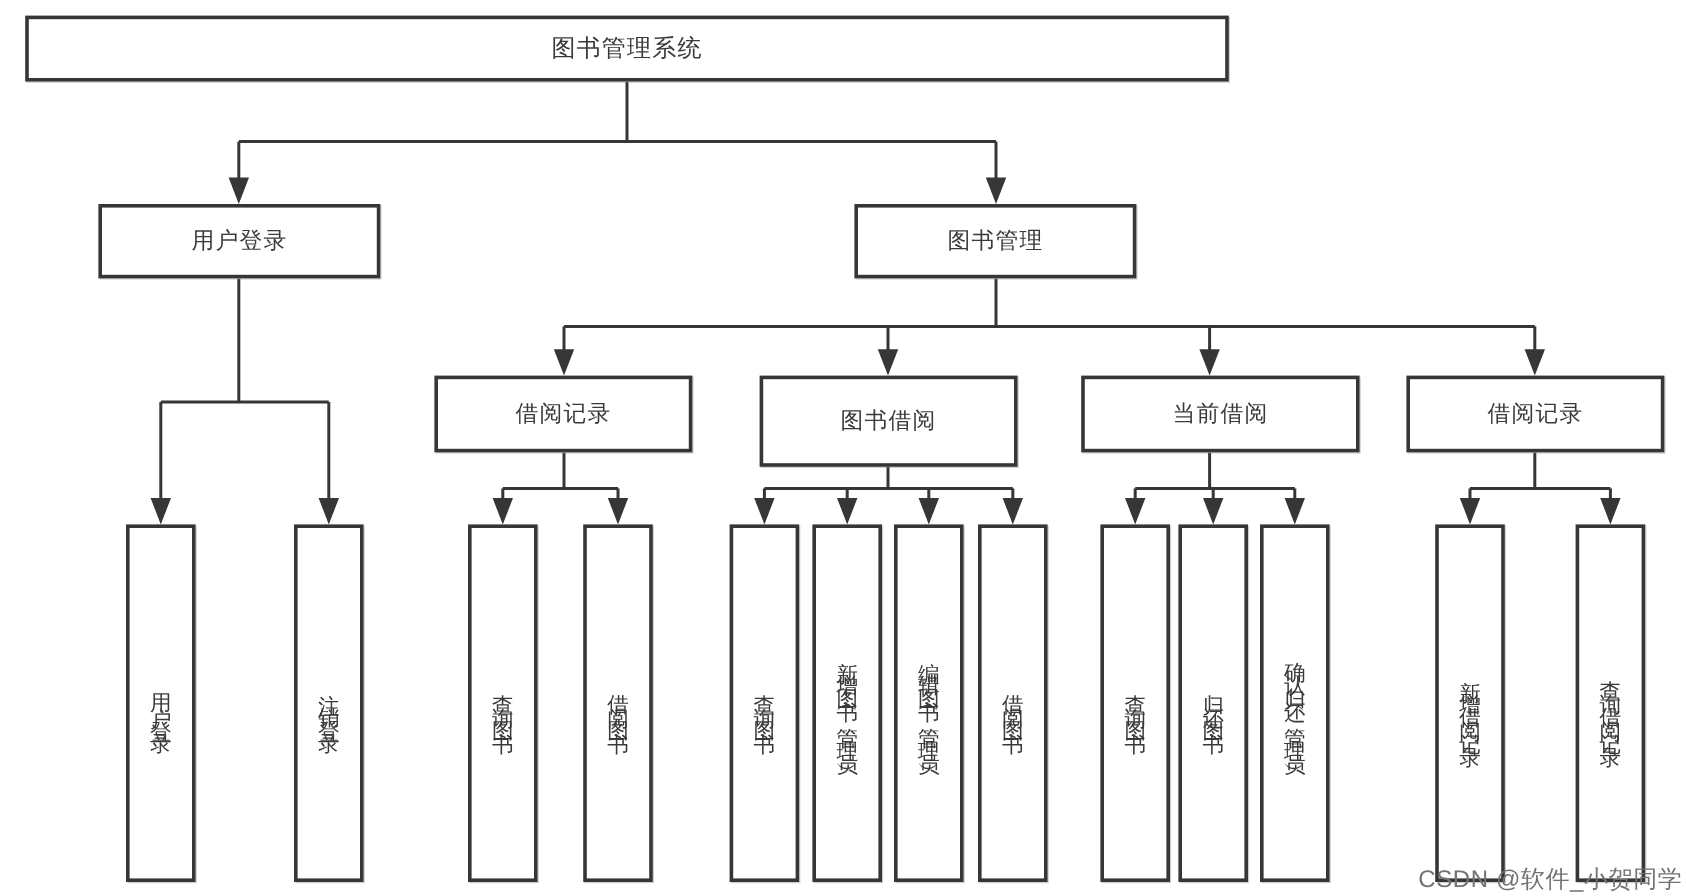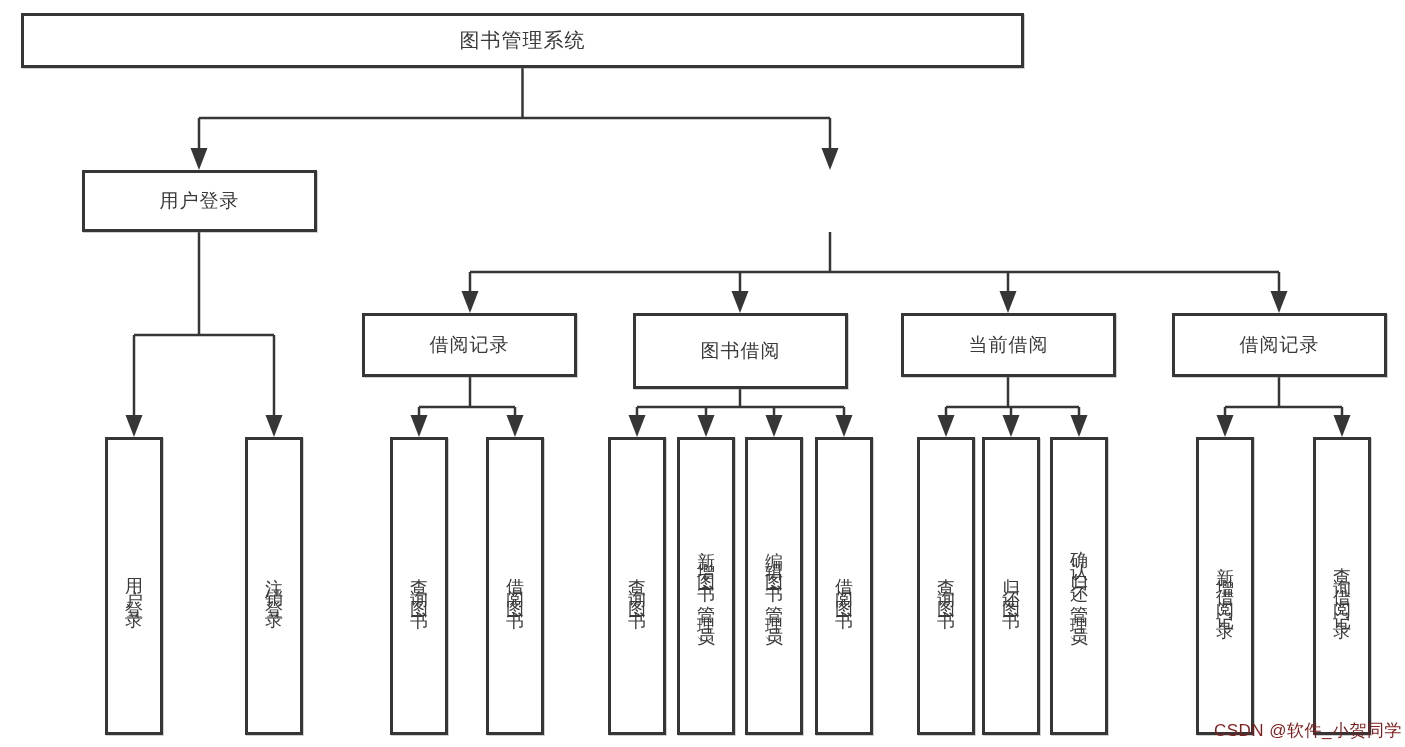--- a/index.html
+++ b/index.html
@@ -41,22 +41,22 @@
     text-orientation: mixed;
     letter-spacing: 11px;
     line-height: 1;
     font-size: 18px;
     white-space: nowrap;
   }
   .watermark {
     position: absolute;
     top: 719px;
     right: 3px;
-    font-size: 17px;
-    color: #7f1d1d;
+    font-size: 20px;
+    color: #737373;
     letter-spacing: 0.5px;
     white-space: nowrap;
     z-index: 5;
   }
 </style>
 </head>
 <body>
 
 <div class="stage">
 
@@ -126,28 +126,31 @@
     </g>
   </svg>
 
   <div class="node hbox rootbox" style="left:21px; top:13px; width:1003px; height:55px;">
     <span>图书管理系统</span>
   </div>
 
   <div class="node hbox" style="left:82px; top:170px; width:235px; height:62px;">
     <span>用户登录</span>
   </div>
+  <div class="node hbox" style="left:712px; top:170px; width:235px; height:62px;">
+    <span>图书管理</span>
+  </div>
 
   <div class="node hbox" style="left:362px; top:313px; width:215px; height:64px;">
     <span>借阅记录</span>
   </div>
   <div class="node hbox" style="left:633px; top:313px; width:215px; height:76px;">
     <span>图书借阅</span>
   </div>
-  <div class="node hbox" style="left:901px; top:313px; width:215px; height:64px;">
+  <div class="node hbox" style="left:901px; top:313px; width:232px; height:64px;">
     <span>当前借阅</span>
   </div>
   <div class="node hbox" style="left:1172px; top:313px; width:215px; height:64px;">
     <span>借阅记录</span>
   </div>
 
   <div class="node" style="left:105px; top:437px; width:58px; height:298px;">
     <span class="vbox-label">用户登录</span>
   </div>
   <div class="node" style="left:245px; top:437px; width:58px; height:298px;">

